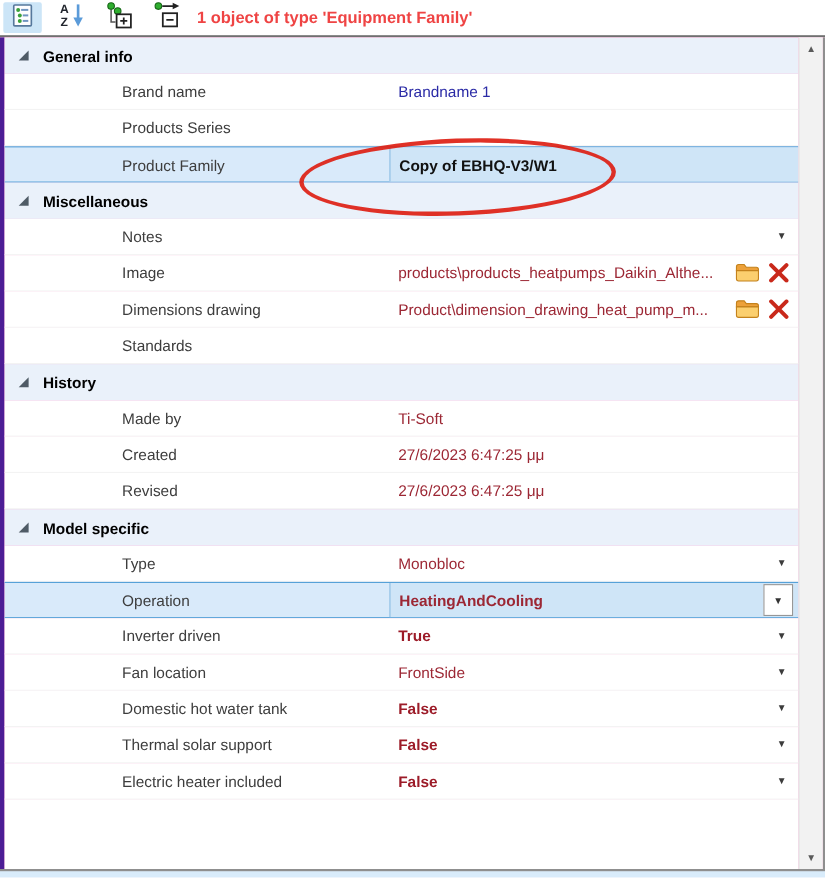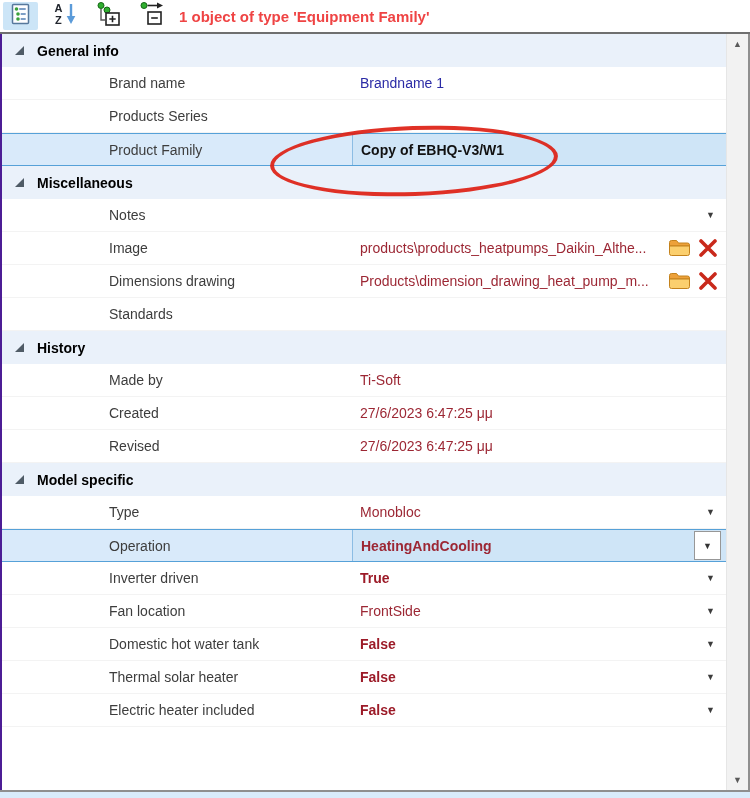--- a/index.html
+++ b/index.html
@@ -7,21 +7,21 @@
   .window{width:750px;height:798px;position:relative;background:#fff;overflow:hidden;}
 
   
   .toolbar{height:32px;display:flex;align-items:center;padding-left:3px;background:#fff;border-bottom:2px solid #6f6f6f;box-sizing:content-box;}
   .tb-btn{width:35px;height:28px;display:flex;align-items:center;justify-content:center;border-radius:2px;flex:none;}
   .tb-btn.pressed{background:#cce5f7;}
   .tb-btn + .tb-btn{margin-left:9px;}
   .tb-title{margin-left:9px;font-weight:bold;font-size:15px;color:#ef4444;white-space:nowrap;}
 
   
-  .grid{position:relative;height:756px;background:#f9a8d4;border-left:2px solid #4c1d95;border-right:2px solid #8f8f8f;box-sizing:border-box;}
+  .grid{position:relative;height:756px;background:#f9a8d4;border-left:4px solid #4c1d95;border-right:2px solid #8f8f8f;box-sizing:border-box;}
   .rows{position:absolute;left:0;top:0;right:22px;bottom:0;display:flex;flex-direction:column;overflow:hidden;}
 
   .row{height:33px;min-height:33px;display:flex;align-items:stretch;box-sizing:border-box;background:#fff;padding-left:40px;}
   .row.category{background:#eaf1fa;align-items:center;padding-left:35px;position:relative;font-weight:bold;font-size:14px;color:#000;}
   .cat-tri{position:absolute;left:13px;top:12px;width:0;height:0;border-left:9px solid transparent;border-bottom:9px solid #4f5b66;}
   .row.prop{border-bottom:1px solid #f3f3f3;}
   .cell-label{width:310px;min-width:310px;box-sizing:border-box;padding-left:67px;display:flex;align-items:center;font-size:14px;color:#3d3d3d;white-space:nowrap;overflow:hidden;}
   .cell-value{flex:1;position:relative;display:flex;align-items:center;padding-left:8px;box-sizing:border-box;font-size:14px;white-space:nowrap;overflow:hidden;}
   .v-navy{color:#2b2ba6;}
   .v-maroon{color:#9c2734;}
@@ -150,21 +150,21 @@
   <svg width="20" height="18" viewBox="0 0 20 18">
     <path d="M3 2 L17 16 M17 2 L3 16" stroke="#c9291b" stroke-width="3.6" stroke-linecap="round" fill="none"></path>
   </svg>
 </span>
             </span>
           </div>
         </div>
         <div class="row prop">
           <div class="cell-label">Dimensions drawing</div>
           <div class="cell-value">
-            <span class="v-maroon">Products\dimension_drawing_heat_pump_m...</span>
+            <span class="v-maroon">Product\dimension_drawing_heat_pump_m...</span>
             <span class="file-actions">
               <span class="act">
   <svg width="23" height="18" viewBox="0 0 23 18">
     <path d="M1.5 3.5 Q1.5 1.5 3.5 1.5 L8.5 1.5 L10.5 4 L19.5 4 Q21.5 4 21.5 6 L21.5 7 L1.5 7 Z" fill="#eda13a" stroke="#c4821c" stroke-width="1"></path>
     <path d="M1.5 7 L21.5 7 L21.5 14.5 Q21.5 16.5 19.5 16.5 L3.5 16.5 Q1.5 16.5 1.5 14.5 Z" fill="#fbCF6e" stroke="#c4821c" stroke-width="1"></path>
   </svg>
 </span>
               <span class="act">
   <svg width="20" height="18" viewBox="0 0 20 18">
     <path d="M3 2 L17 16 M17 2 L3 16" stroke="#c9291b" stroke-width="3.6" stroke-linecap="round" fill="none"></path>
@@ -236,21 +236,21 @@
           </div>
         </div>
         <div class="row prop">
           <div class="cell-label">Domestic hot water tank</div>
           <div class="cell-value">
             <span class="v-maroon-bold">False</span>
             <span class="dd-arrow">▼</span>
           </div>
         </div>
         <div class="row prop">
-          <div class="cell-label">Thermal solar heater</div>
+          <div class="cell-label">Thermal solar support</div>
           <div class="cell-value">
             <span class="v-maroon-bold">False</span>
             <span class="dd-arrow">▼</span>
           </div>
         </div>
         <div class="row prop">
           <div class="cell-label">Electric heater included</div>
           <div class="cell-value">
             <span class="v-maroon-bold">False</span>
             <span class="dd-arrow">▼</span>

